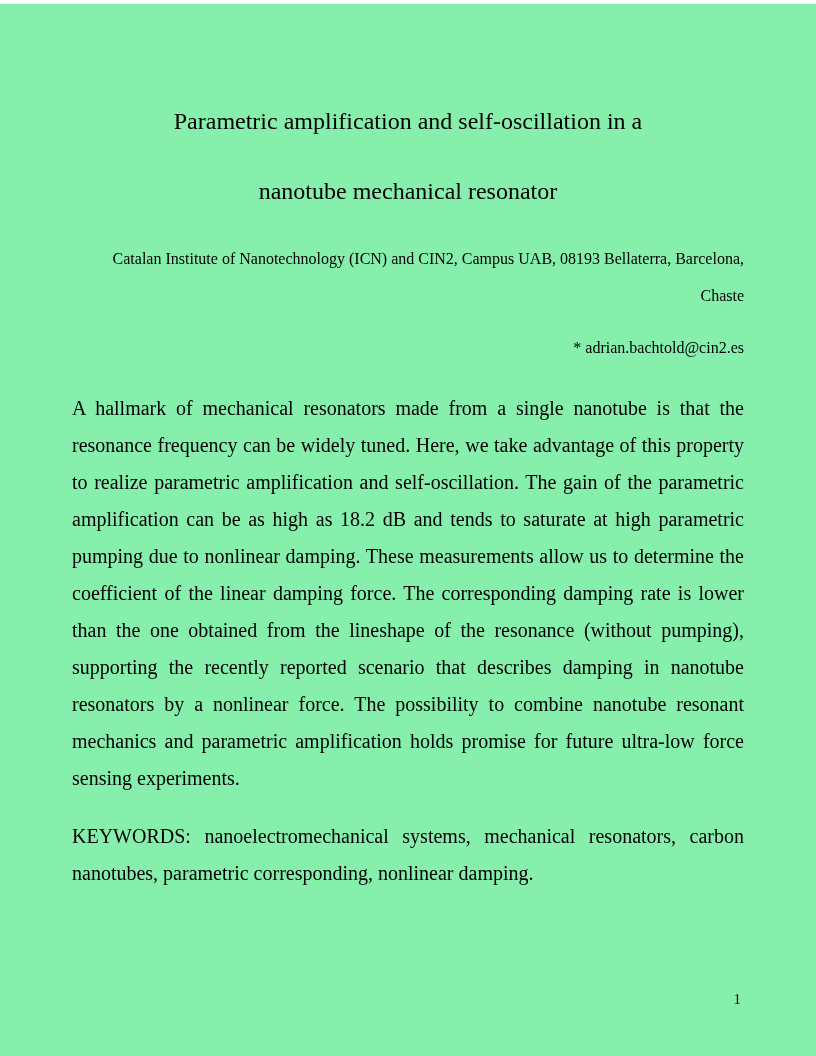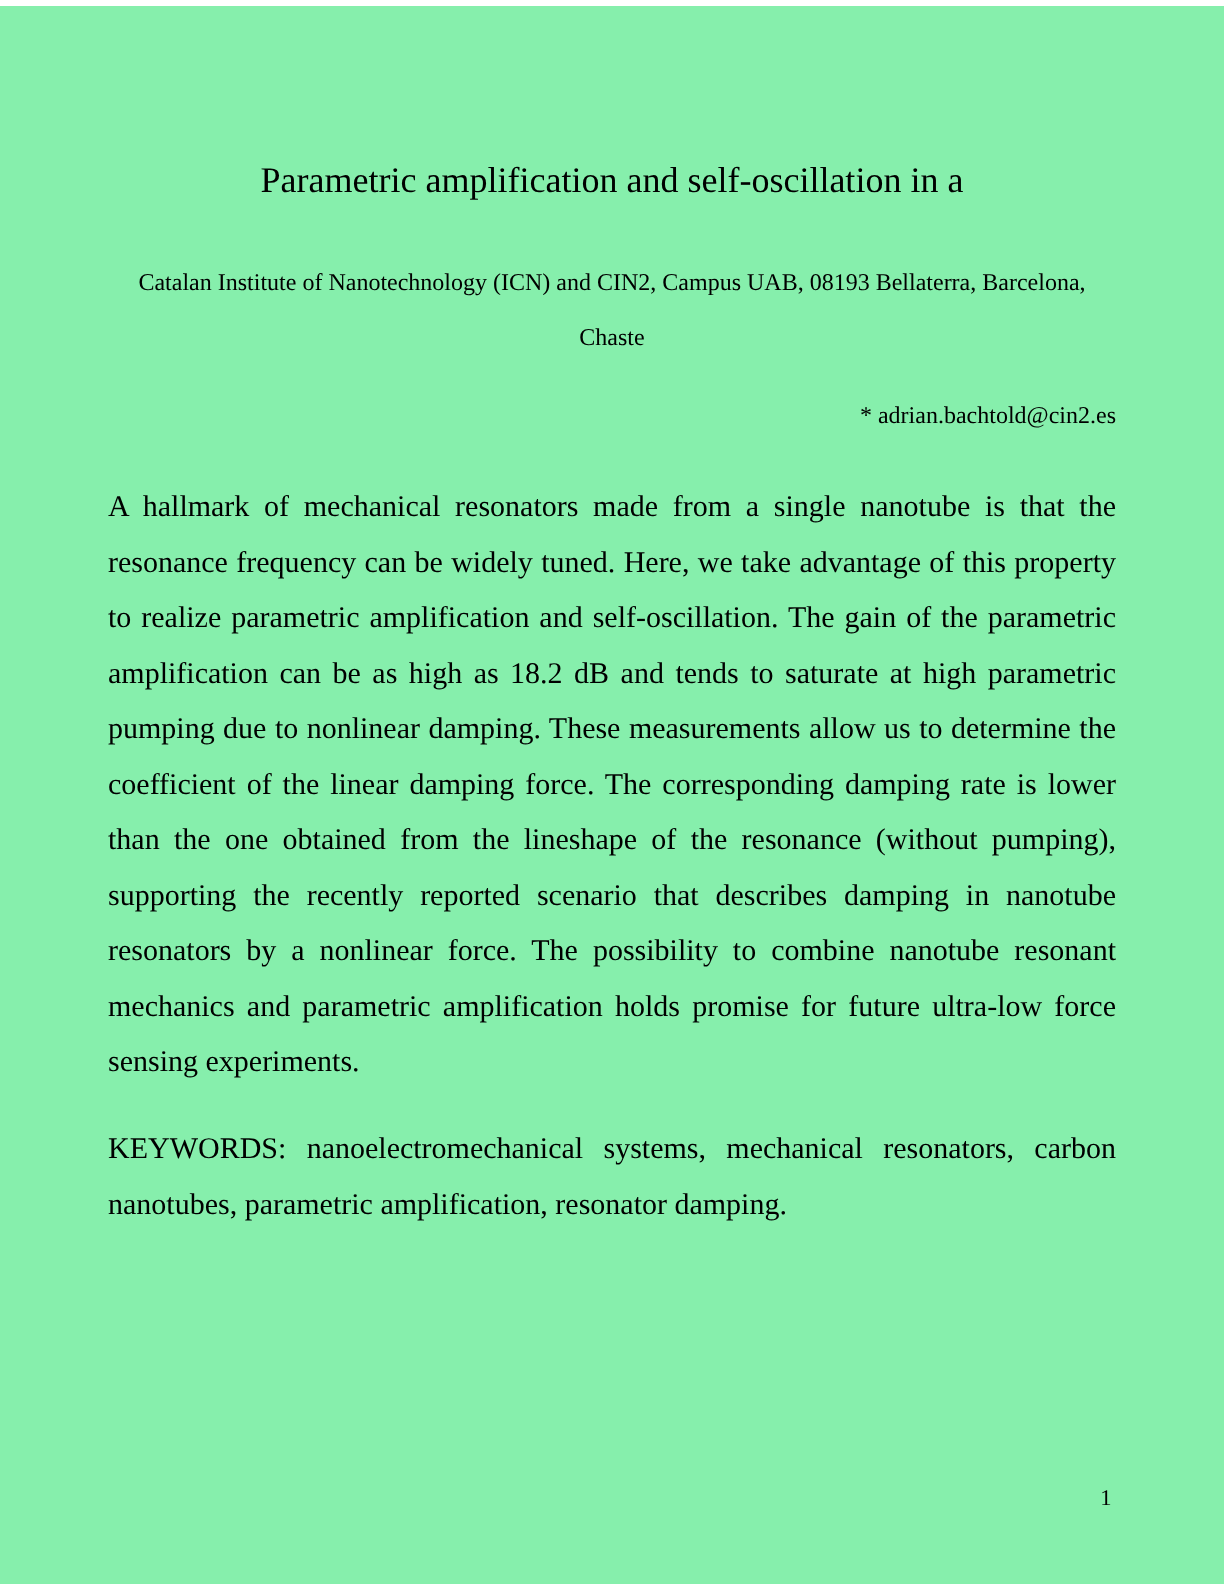--- a/index.html
+++ b/index.html
@@ -37,21 +37,21 @@
   }
   .authors sup {
     font-size: 10px;
     font-style: italic;
     vertical-align: super;
     line-height: 0;
   }
   .affiliation {
     margin: 14px 0 0 0;
     font-size: 16px;
-    text-align: center;
+    text-align: right;
     line-height: 37px;
   }
   .affil-line { display: block; }
   .email {
     margin: 15px 0 0 0;
     font-size: 16px;
     text-align: right;
     line-height: 37px;
   }
   .para {
@@ -71,30 +71,31 @@
     line-height: 18px;
   }
 </style>
 </head>
 <body>
 
 <div class="page">
 
   <h1 class="title">
     <span class="title-line">Parametric amplification and self-oscillation in a</span>
+    <span class="title-line">nanotube mechanical resonator</span>
   </h1>
 
 
   <p class="affiliation">
     <span class="affil-line">Catalan Institute of Nanotechnology (ICN) and CIN2, Campus UAB, 08193 Bellaterra, Barcelona,</span>
     <span class="affil-line">Chaste</span>
   </p>
 
   <p class="email">* adrian.bachtold@cin2.es</p>
 
   <p class="para abstract">A hallmark of mechanical resonators made from a single nanotube is that the resonance frequency can be widely tuned. Here, we take advantage of this property to realize parametric amplification and self-oscillation. The gain of the parametric amplification can be as high as 18.2 dB and tends to saturate at high parametric pumping due to nonlinear damping. These measurements allow us to determine the coefficient of the linear damping force. The corresponding damping rate is lower than the one obtained from the lineshape of the resonance (without pumping), supporting the recently reported scenario that describes damping in nanotube resonators by a nonlinear force. The possibility to combine nanotube resonant mechanics and parametric amplification holds promise for future ultra-low force sensing experiments.</p>
 
-  <p class="para keywords">KEYWORDS: nanoelectromechanical systems, mechanical resonators, carbon nanotubes, parametric amplification, resonator damping.</p>
+  <p class="para keywords">KEYWORDS: nanoelectromechanical systems, mechanical resonators, carbon nanotubes, parametric corresponding, nonlinear damping.</p>
 
 
   <div class="page-number">1</div>
 
 </div>
 
 </body></html>

